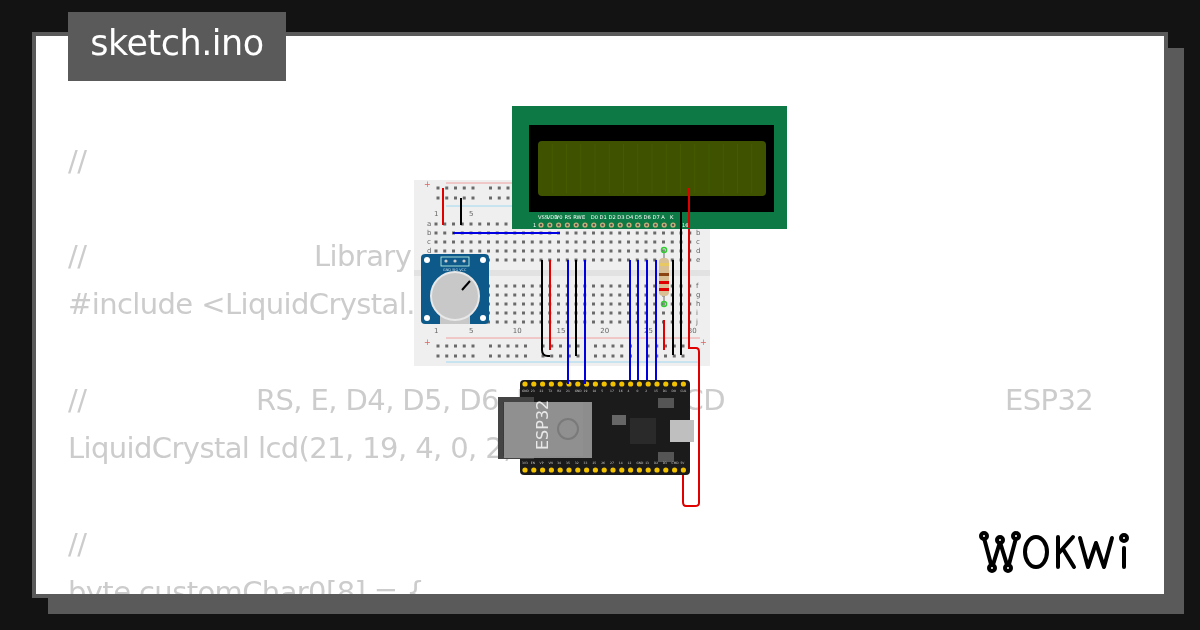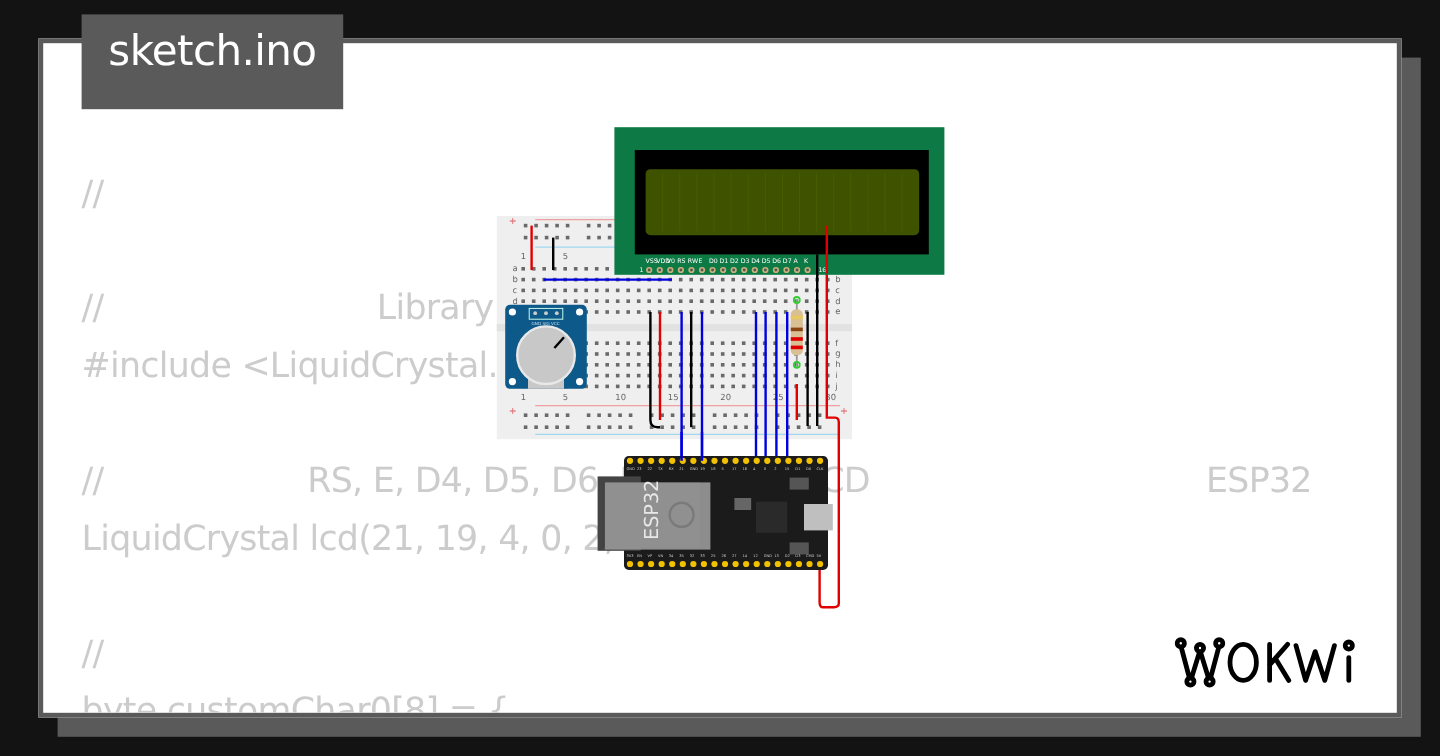--- a/index.html
+++ b/index.html
@@ -16,21 +16,21 @@
       position: absolute; left: 32px; top: 32px; width: 1128px; height: 558px;
       background: #ffffff; border: 4px solid #5a5a5a; overflow: hidden;
     }
     .code {
       position: absolute; left: 32px; top: 0; right: 0; bottom: 0;
       color: #cccccc; font-size: 29px; white-space: pre;
       font-family: "DejaVu Sans", sans-serif; letter-spacing: -0.6px;
     }
     .code-line { position: absolute; left: 0; height: 40px; line-height: 40px; }
     .tab {
-      position: absolute; left: 68px; top: 12px; width: 218px; height: 79px;
+      position: absolute; left: 68px; top: 12px; width: 218px; height: 69px;
       background: #5a5a5a; color: #ffffff; font-size: 35px;
       line-height: 63px; text-align: center; z-index: 5;
       font-family: "DejaVu Sans", sans-serif; letter-spacing: -0.5px;
     }
     .logo {
       position: absolute; left: 978px; top: 528px; width: 172px; height: 46px;
       z-index: 6;
     }
     
     .circuit { position: absolute; left: 0; top: 0; width: 1200px; height: 630px; z-index: 4; pointer-events: none; }

